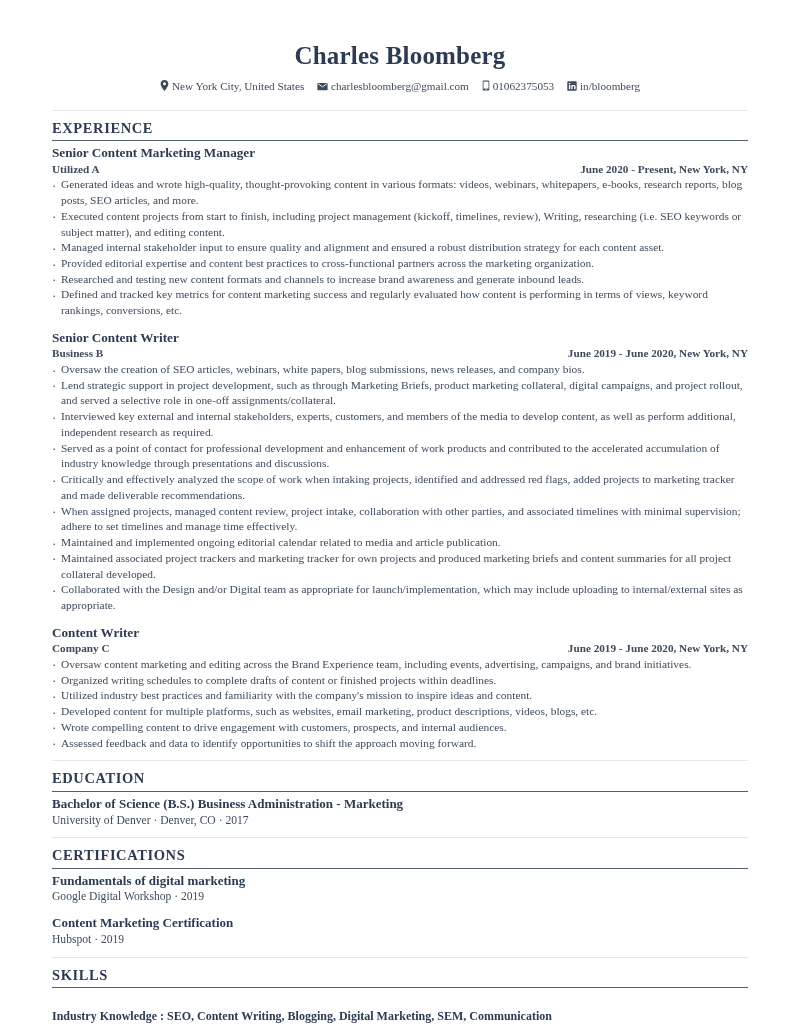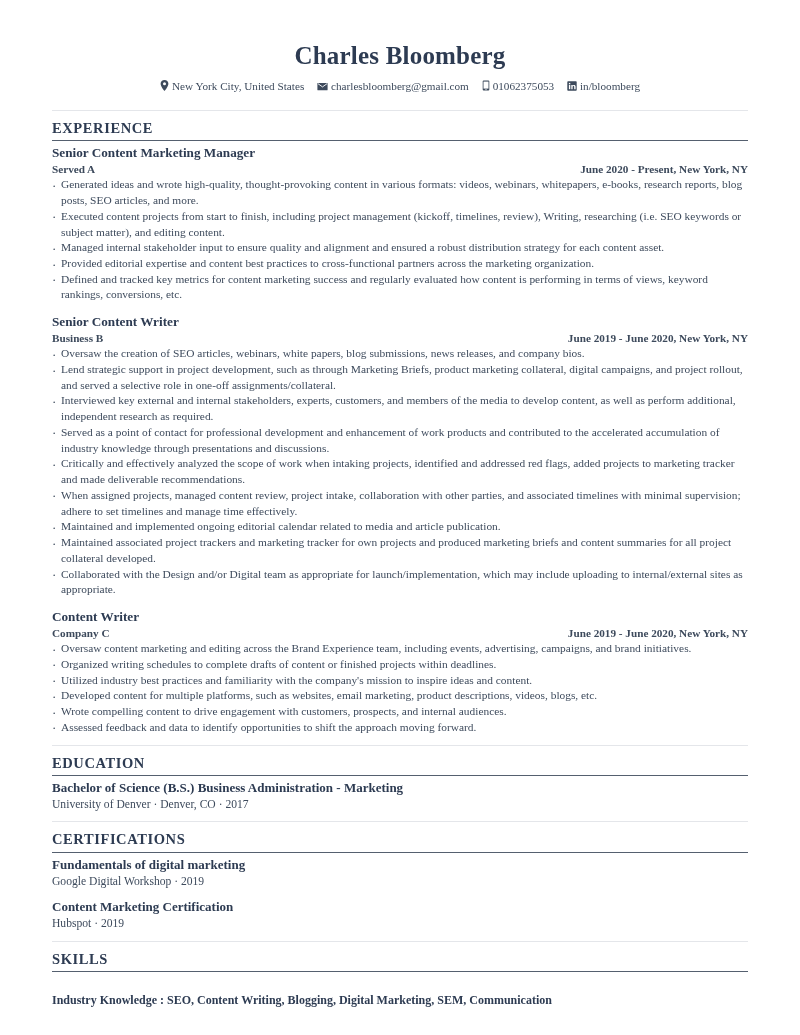--- a/index.html
+++ b/index.html
@@ -188,28 +188,29 @@
   </div>
 
   <div class="section">
     <div class="section-sep"></div>
     <div class="section-title">EXPERIENCE</div>
     <div class="section-rule"></div>
 
     <div class="entry">
       <div class="job-title">Senior Content Marketing Manager</div>
       <div class="job-meta">
-        <span class="job-company">Served A</span>
+        <span class="job-company">Utilized A</span>
         <span class="job-dates">June 2020 - Present, New York, NY</span>
       </div>
       <ul class="bullets">
         <li>Generated ideas and wrote high-quality, thought-provoking content in various formats: videos, webinars, whitepapers, e-books, research reports, blog posts, SEO articles, and more.</li>
         <li>Executed content projects from start to finish, including project management (kickoff, timelines, review), Writing, researching (i.e. SEO keywords or subject matter), and editing content.</li>
         <li>Managed internal stakeholder input to ensure quality and alignment and ensured a robust distribution strategy for each content asset.</li>
         <li>Provided editorial expertise and content best practices to cross-functional partners across the marketing organization.</li>
+        <li>Researched and testing new content formats and channels to increase brand awareness and generate inbound leads.</li>
         <li>Defined and tracked key metrics for content marketing success and regularly evaluated how content is performing in terms of views, keyword rankings, conversions, etc.</li>
       </ul>
     </div>
 
     <div class="entry">
       <div class="job-title">Senior Content Writer</div>
       <div class="job-meta">
         <span class="job-company">Business B</span>
         <span class="job-dates">June 2019 - June 2020, New York, NY</span>
       </div>

